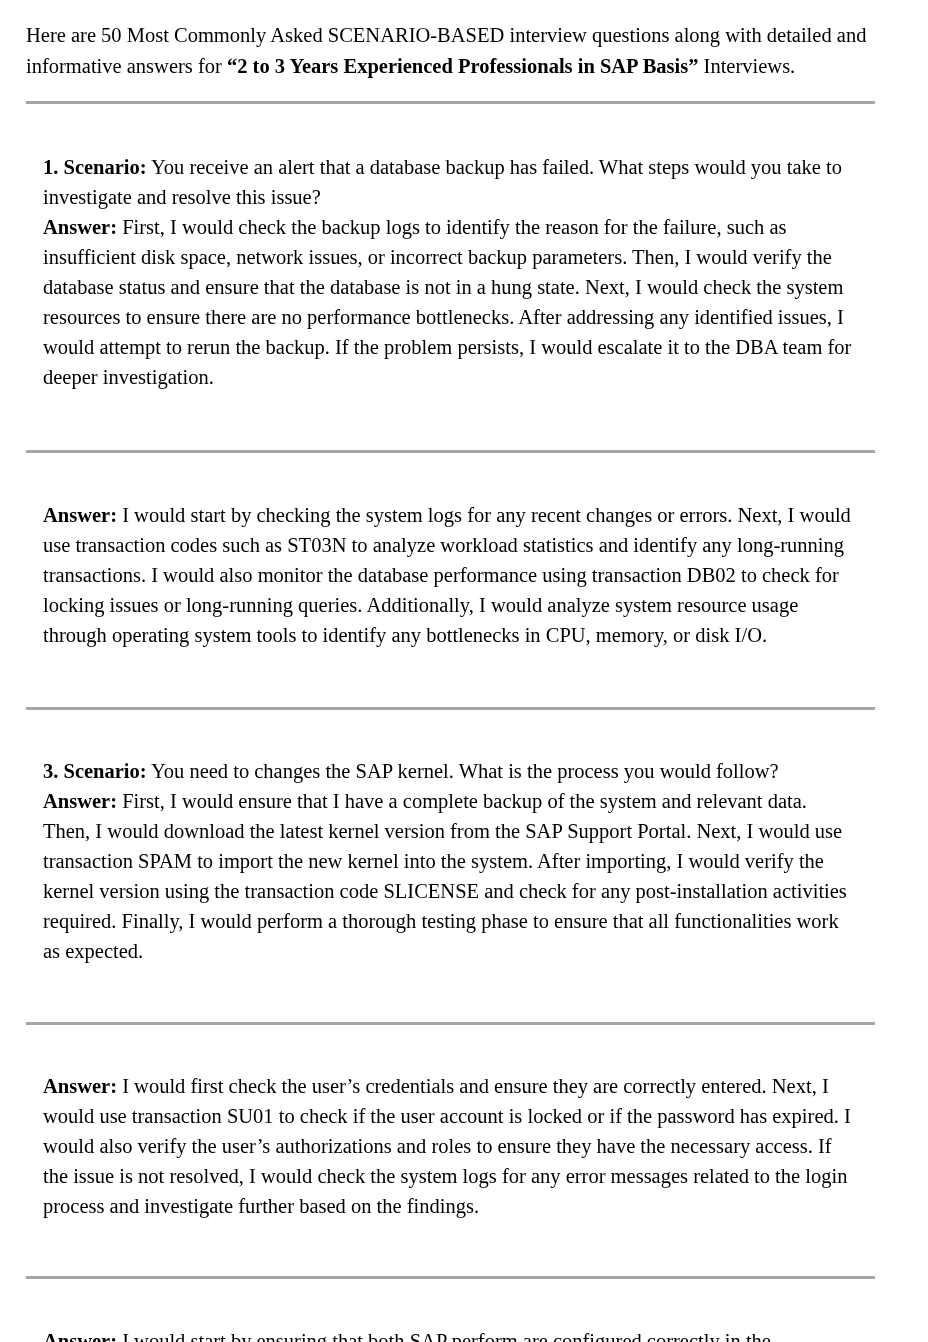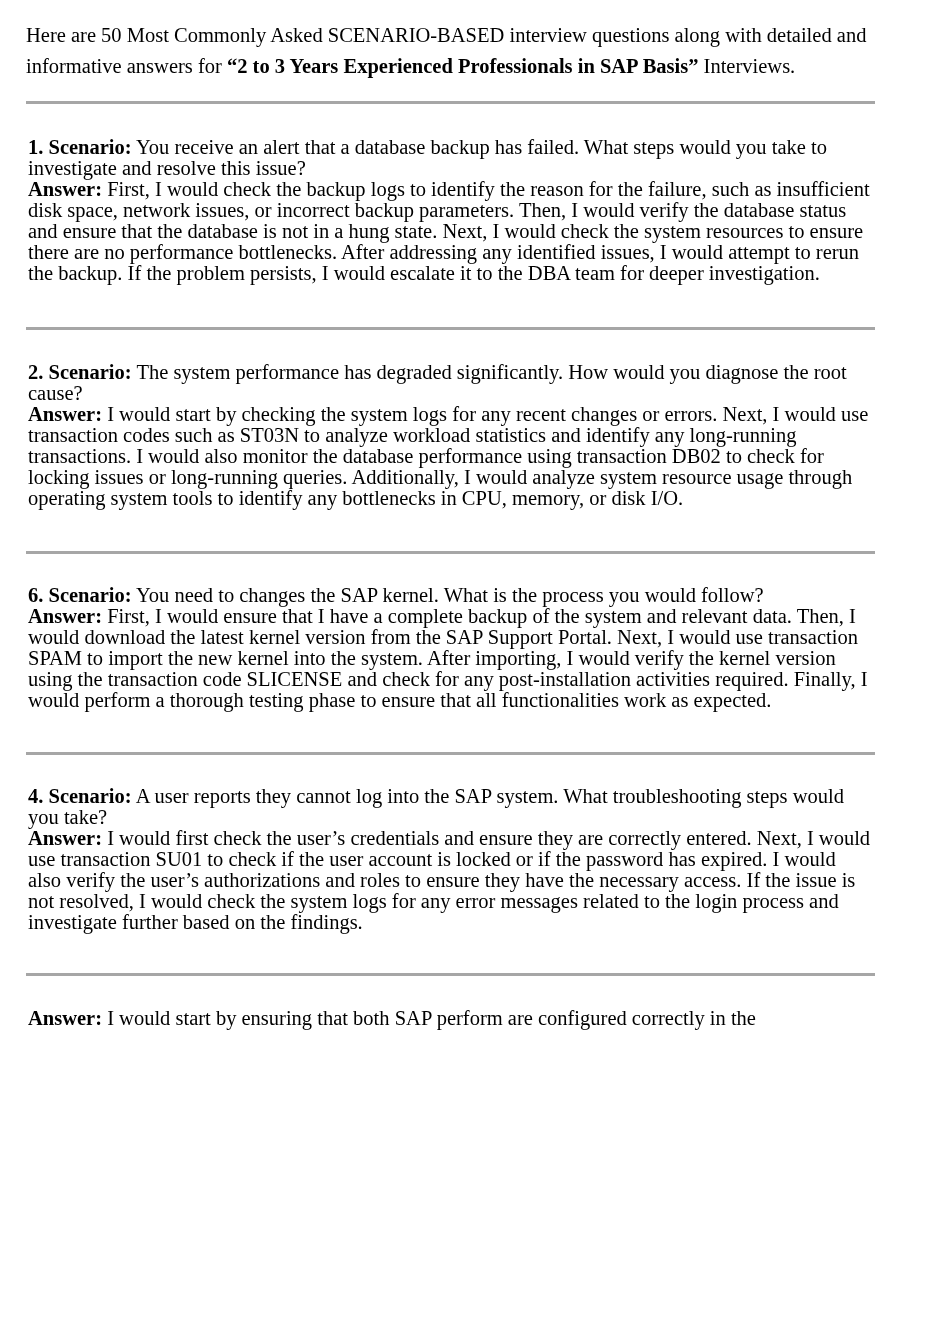--- a/index.html
+++ b/index.html
@@ -33,22 +33,22 @@
   }
   .rule {
     height: 3px;
     background: #a6a6a6;
     border: 0;
     margin: 0;
     width: 849px;
   }
   .qa {
     font-size: 20.5px;
-    line-height: 21px;
-    margin: 2px;
+    line-height: 30px;
+    margin: 17px;
     text-align: left;
   }
   .qa .lead {
     font-weight: bold;
   }
   .qa-line {
     display: block;
   }
   .sp-intro-rule { height: 19px; }
   .sp-rule-q1 { height: 31px; }
@@ -75,39 +75,37 @@
   <p class="qa">
     <span class="qa-line"><span class="lead">1. Scenario:</span> <span>You receive an alert that a database backup has failed. What steps would you take to investigate and resolve this issue?</span></span>
     <span class="qa-line"><span class="lead">Answer:</span> <span>First, I would check the backup logs to identify the reason for the failure, such as insufficient disk space, network issues, or incorrect backup parameters. Then, I would verify the database status and ensure that the database is not in a hung state. Next, I would check the system resources to ensure there are no performance bottlenecks. After addressing any identified issues, I would attempt to rerun the backup. If the problem persists, I would escalate it to the DBA team for deeper investigation.</span></span>
   </p>
 
   <div class="sp-q1-rule"></div>
   <hr class="rule">
   <div class="sp-rule-q2"></div>
 
   <p class="qa">
-    <span class="qa-line"><span class="lead">2. Scenario:</span> <span>The system performance has degraded significantly. How would you diagnose the root cause?</span></span>
     <span class="qa-line"><span class="lead">Answer:</span> <span>I would start by checking the system logs for any recent changes or errors. Next, I would use transaction codes such as ST03N to analyze workload statistics and identify any long-running transactions. I would also monitor the database performance using transaction DB02 to check for locking issues or long-running queries. Additionally, I would analyze system resource usage through operating system tools to identify any bottlenecks in CPU, memory, or disk I/O.</span></span>
   </p>
 
   <div class="sp-q2-rule"></div>
   <hr class="rule">
   <div class="sp-rule-q3"></div>
 
   <p class="qa">
-    <span class="qa-line"><span class="lead">6. Scenario:</span> <span>You need to changes the SAP kernel. What is the process you would follow?</span></span>
+    <span class="qa-line"><span class="lead">3. Scenario:</span> <span>You need to changes the SAP kernel. What is the process you would follow?</span></span>
     <span class="qa-line"><span class="lead">Answer:</span> <span>First, I would ensure that I have a complete backup of the system and relevant data. Then, I would download the latest kernel version from the SAP Support Portal. Next, I would use transaction SPAM to import the new kernel into the system. After importing, I would verify the kernel version using the transaction code SLICENSE and check for any post-installation activities required. Finally, I would perform a thorough testing phase to ensure that all functionalities work as expected.</span></span>
   </p>
 
   <div class="sp-q3-rule"></div>
   <hr class="rule">
   <div class="sp-rule-q4"></div>
 
   <p class="qa">
-    <span class="qa-line"><span class="lead">4. Scenario:</span> <span>A user reports they cannot log into the SAP system. What troubleshooting steps would you take?</span></span>
     <span class="qa-line"><span class="lead">Answer:</span> <span>I would first check the user’s credentials and ensure they are correctly entered. Next, I would use transaction SU01 to check if the user account is locked or if the password has expired. I would also verify the user’s authorizations and roles to ensure they have the necessary access. If the issue is not resolved, I would check the system logs for any error messages related to the login process and investigate further based on the findings.</span></span>
   </p>
 
   <div class="sp-q4-rule"></div>
   <hr class="rule">
   <div class="sp-rule-q5"></div>
 
   <p class="qa">
     <span class="qa-line"><span class="lead">Answer:</span> <span>I would start by ensuring that both SAP perform are configured correctly in the</span></span>
   </p>

